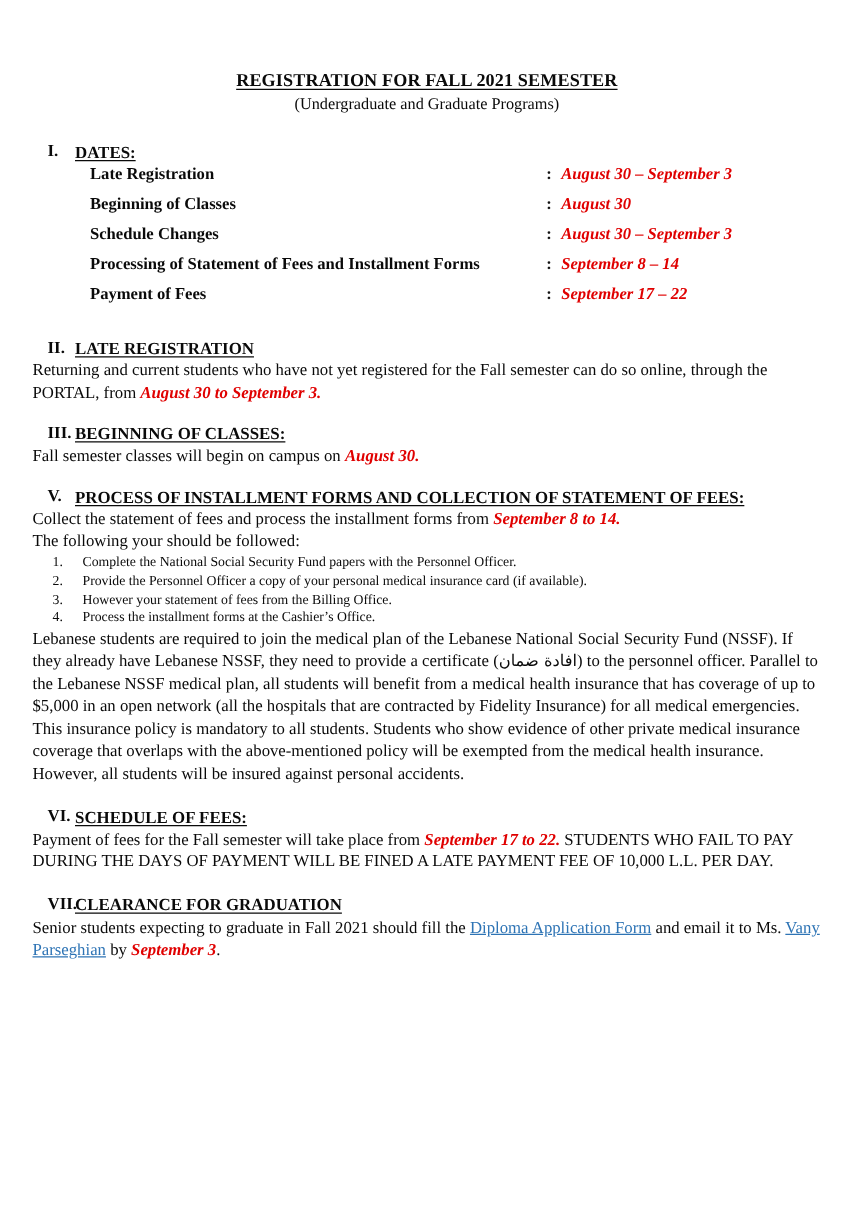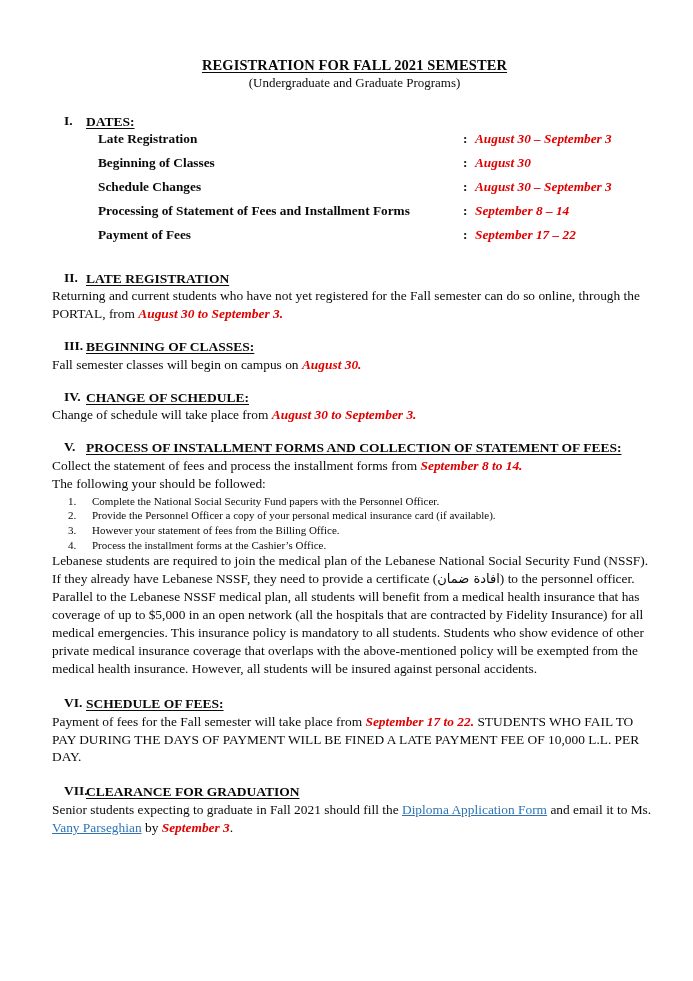--- a/index.html
+++ b/index.html
@@ -13,21 +13,21 @@
     font-family: "Liberation Serif", "DejaVu Serif", serif;
     color: #0a0a0a;
     position: relative;
     overflow: hidden;
   }
 
   .page {
     width: 693px;
     height: 981px;
     box-sizing: border-box;
-    padding: 56px 36px 0 52px;
+    padding: 56px 36px 0 26px;
     position: relative;
   }
 
   
   .title-block { text-align: center; margin: 0 0 22px 0; }
   .doc-title {
     font-size: 14.5px;
     font-weight: bold;
     letter-spacing: 0.1px;
     text-decoration: underline;
@@ -208,29 +208,20 @@
   <div class="section">
     <div class="sec-head">
       <span class="numeral">III.</span>
       <span class="sec-title">BEGINNING OF CLASSES:</span>
     </div>
     <div class="sec-body">
       <p><span>Fall semester classes will begin on campus on </span><span class="red">August 30.</span></p>
     </div>
   </div>
 
-  <div class="section">
-    <div class="sec-head">
-      <span class="numeral">IV.</span>
-      <span class="sec-title">CHANGE OF SCHEDULE:</span>
-    </div>
-    <div class="sec-body">
-      <p><span>Change of schedule will take place from </span><span class="red">August 30 to September 3.</span></p>
-    </div>
-  </div>
 
   <div class="section">
     <div class="sec-head">
       <span class="numeral">V.</span>
       <span class="sec-title">PROCESS OF INSTALLMENT FORMS AND COLLECTION OF STATEMENT OF FEES:</span>
     </div>
     <div class="sec-body">
       <p><span>Collect the statement of fees and process the installment forms from </span><span class="red">September 8 to 14.</span></p>
 
       <p class="list-intro para-gap">The following your should be followed:</p>

